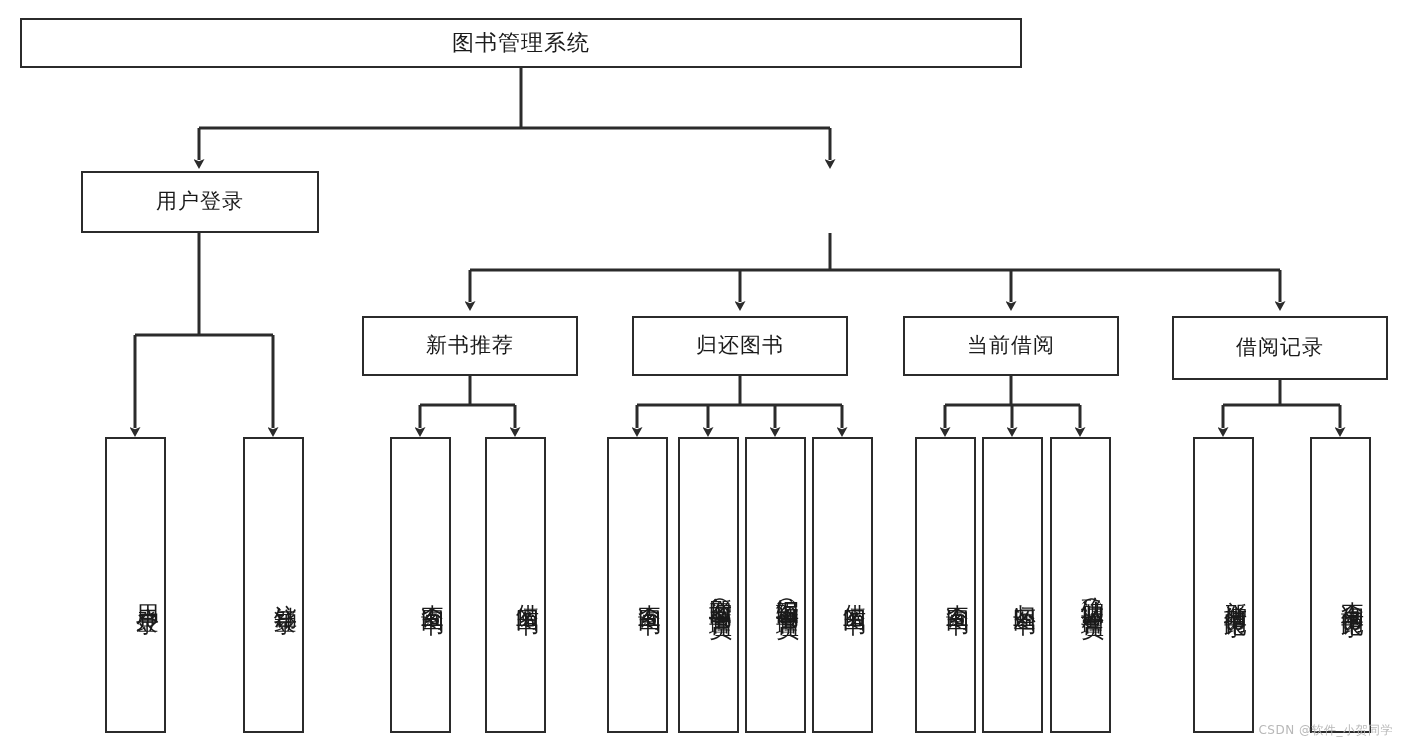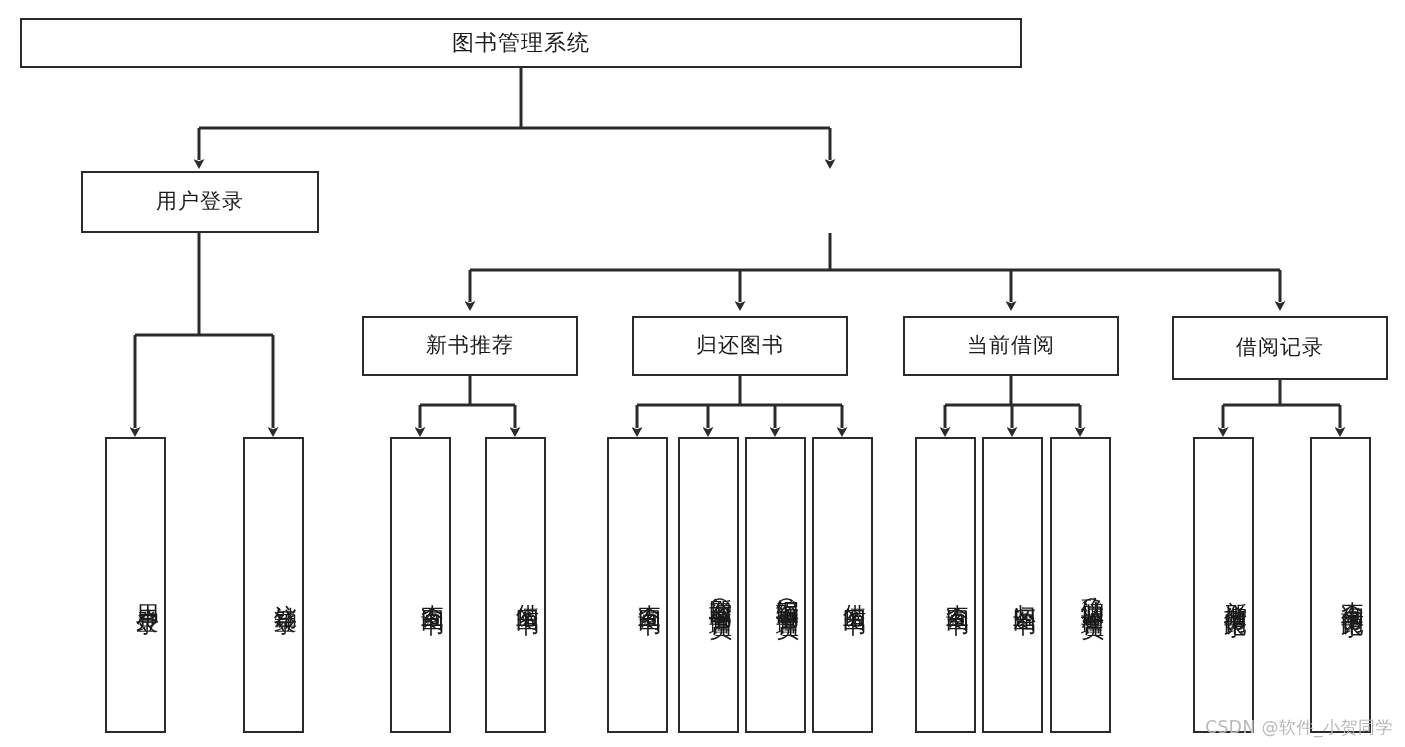--- a/index.html
+++ b/index.html
@@ -55,21 +55,21 @@
   }
   .node.vert span {
     writing-mode: vertical-rl;
     text-orientation: upright;
     display: block;
   }
   .watermark {
     position: absolute;
     right: 12px;
     bottom: 8px;
-    font-size: 17px;
+    font-size: 12px;
     color: #b8b8b8;
     letter-spacing: 0.5px;
     white-space: nowrap;
   }
 </style>
 </head>
 <body>
 
 <div id="canvas">
 

